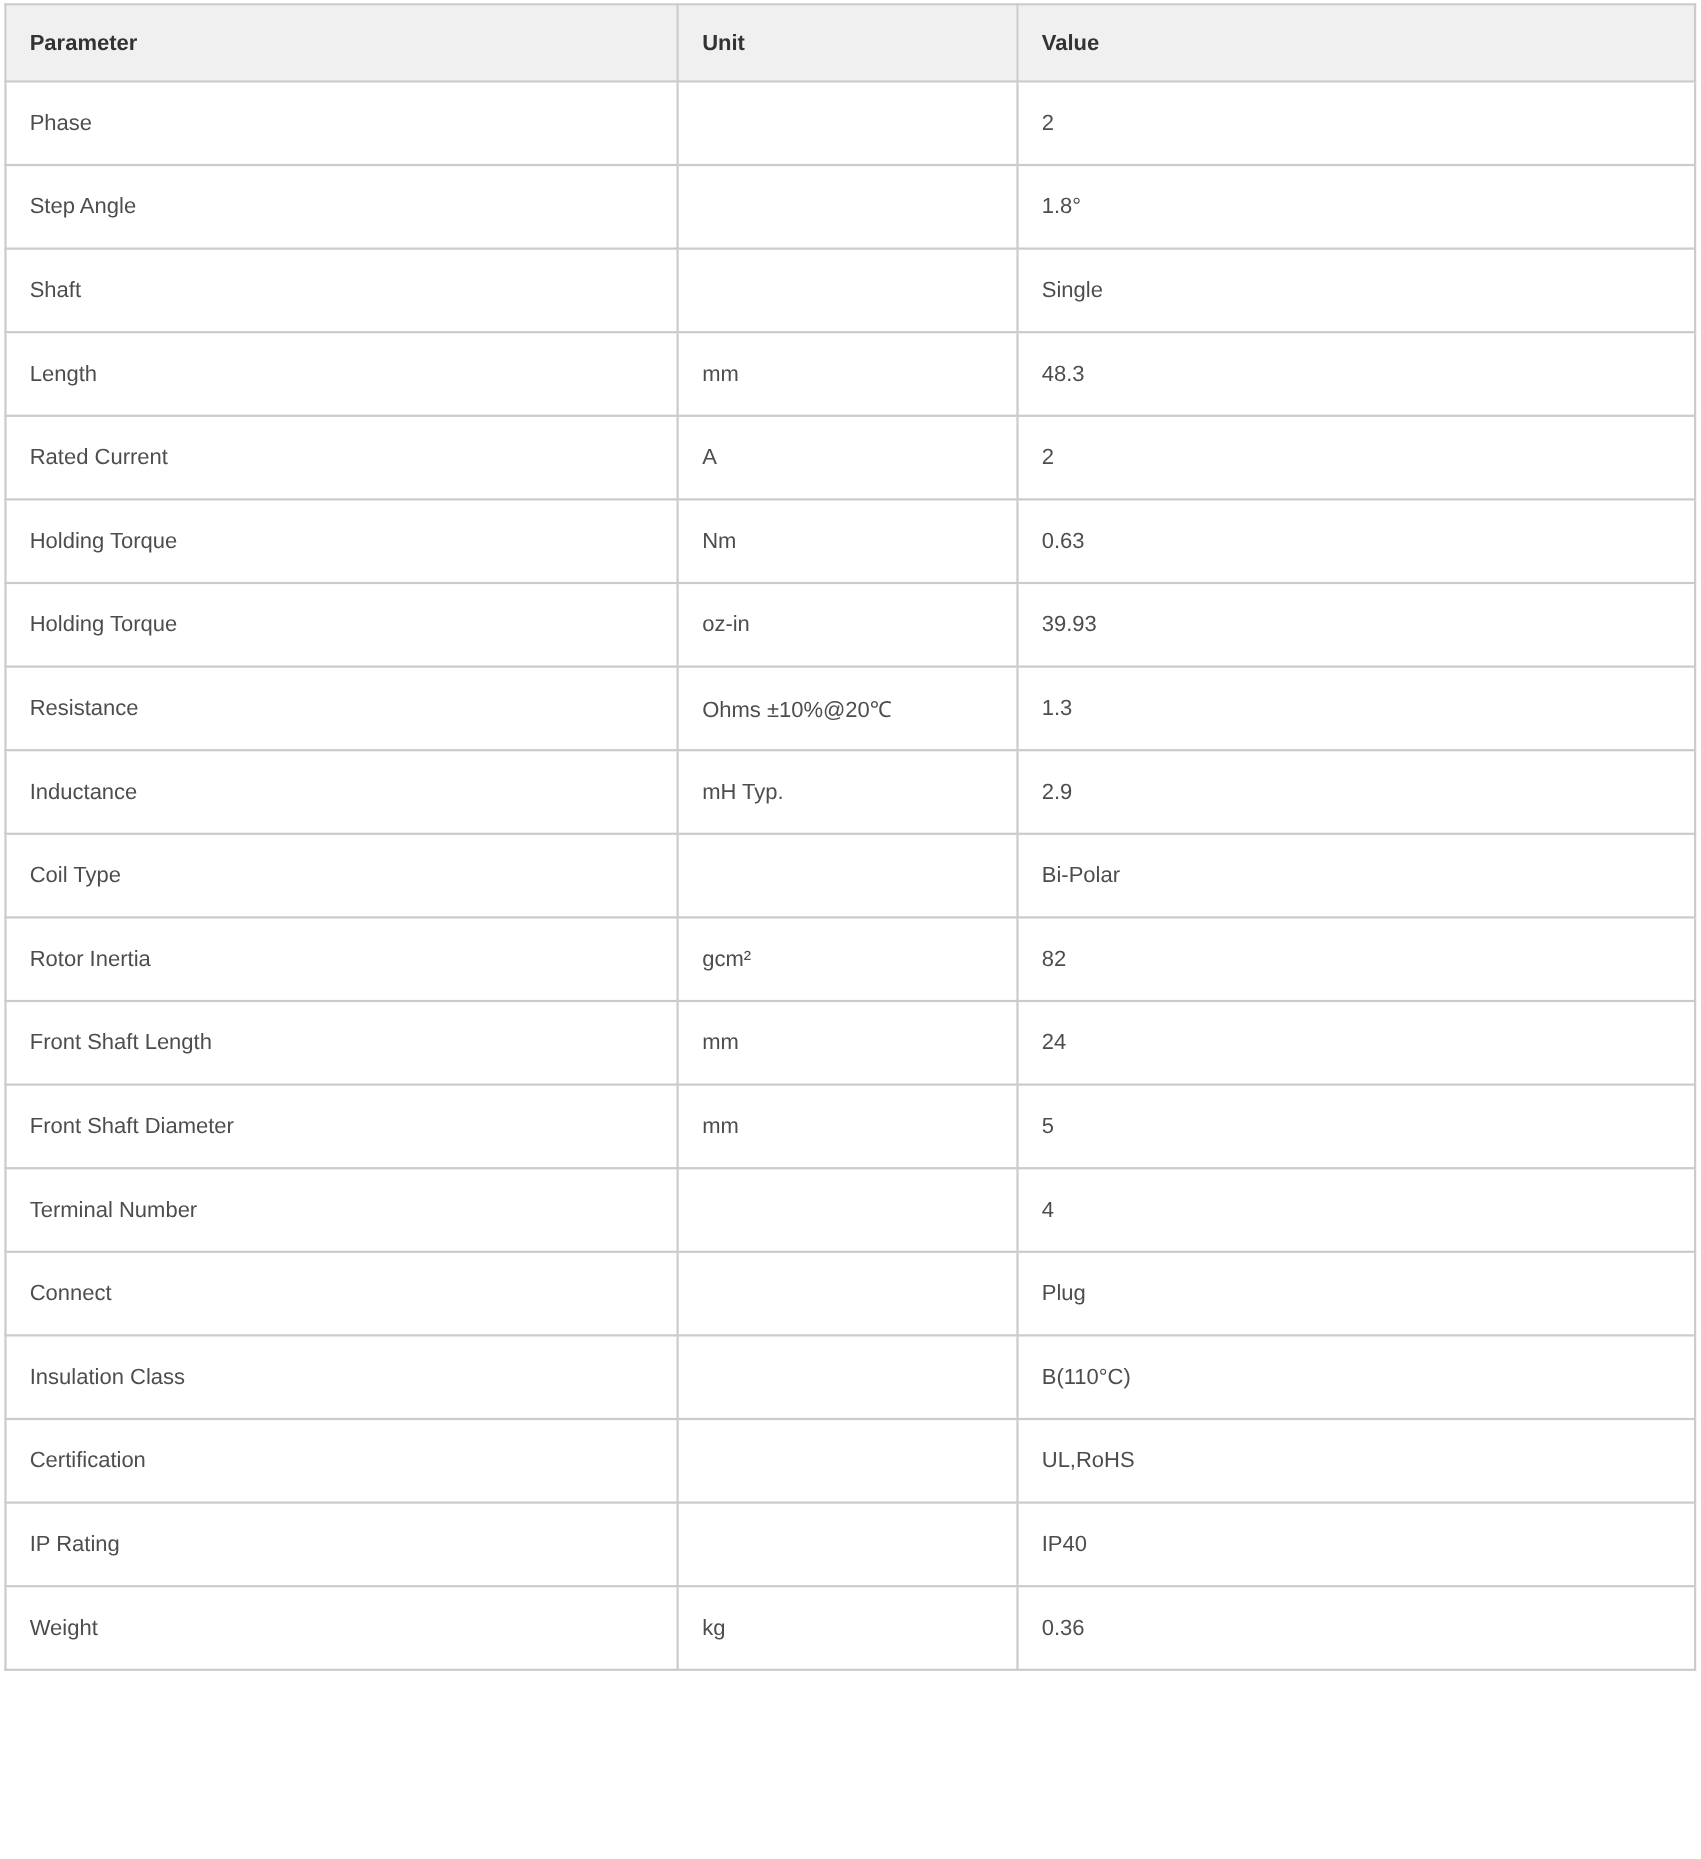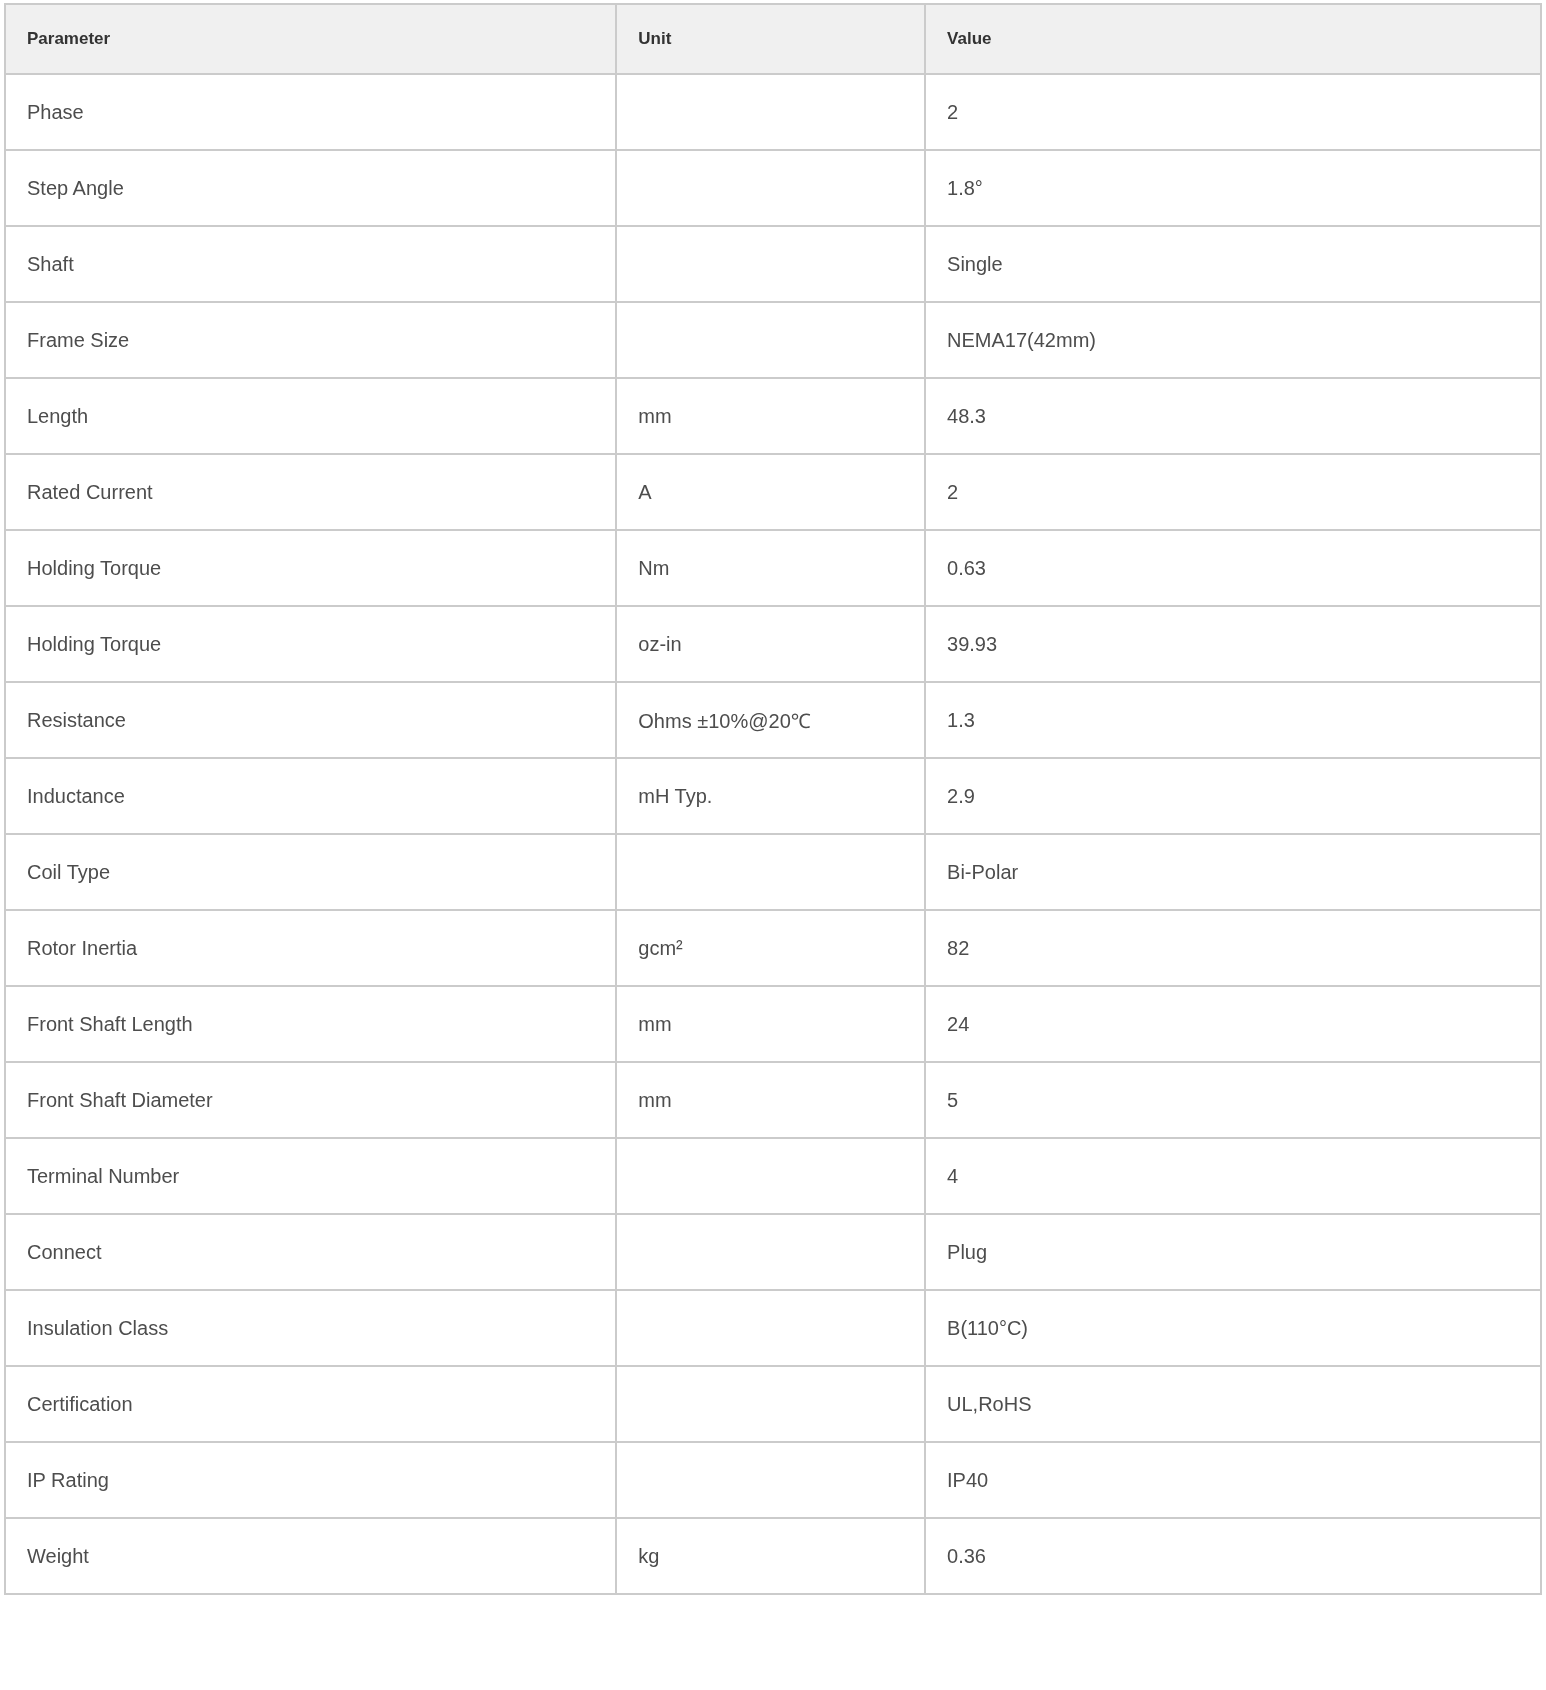--- a/index.html
+++ b/index.html
@@ -27,21 +27,21 @@
     vertical-align: middle;
     padding: 0 21px;
     box-sizing: border-box;
     overflow: hidden;
     white-space: nowrap;
   }
   table.specs th {
     background: #f0f0f0;
     color: #333333;
     font-weight: bold;
-    font-size: 17px;
+    font-size: 20px;
     height: 70px;
   }
   table.specs td {
     background: #ffffff;
     color: #4d4d4d;
     font-size: 20px;
     font-weight: normal;
     height: 76px;
   }
   col.c-parameter { width: 39.8%; }
@@ -73,25 +73,20 @@
         </tr>
         <tr>
           <td>Step Angle</td>
           <td></td>
           <td>1.8°</td>
         </tr>
         <tr>
           <td>Shaft</td>
           <td></td>
           <td>Single</td>
-        </tr>
-        <tr>
-          <td>Frame Size</td>
-          <td></td>
-          <td>NEMA17(42mm)</td>
         </tr>
         <tr>
           <td>Length</td>
           <td>mm</td>
           <td>48.3</td>
         </tr>
         <tr>
           <td>Rated Current</td>
           <td>A</td>
           <td>2</td>

